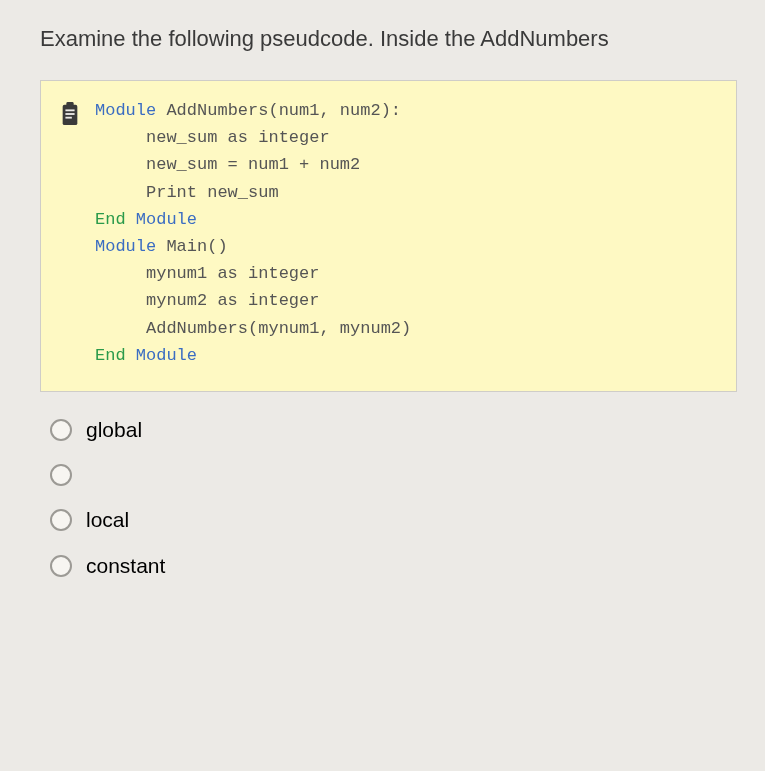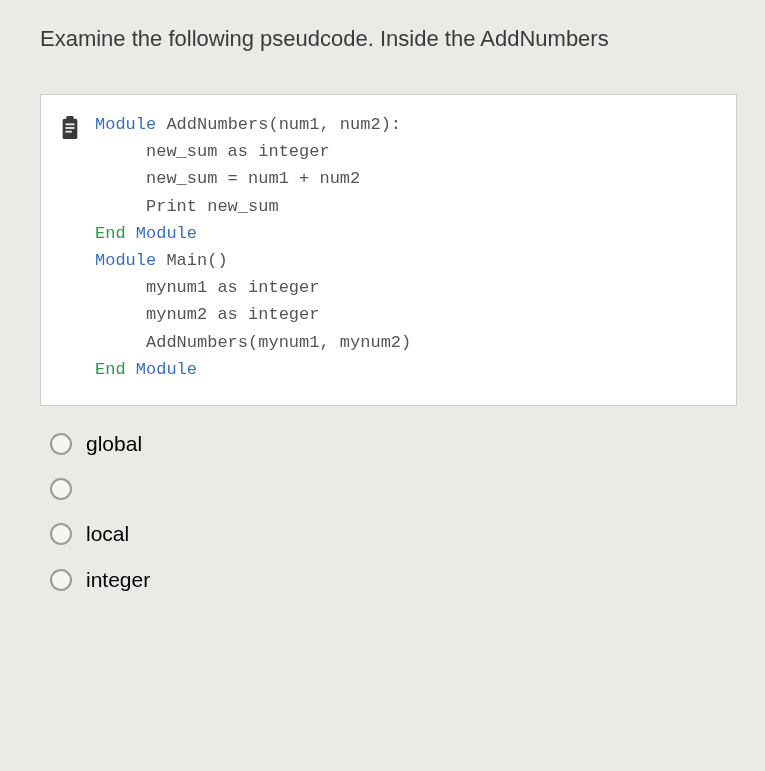--- a/index.html
+++ b/index.html
@@ -8,26 +8,26 @@
     font-family: -apple-system, BlinkMacSystemFont, "Segoe UI", Arial, sans-serif;
     background: #eceae6;
     color: #333;
     padding: 22px 28px 20px 40px;
     position: relative;
   }
   .question {
     font-size: 22px;
     line-height: 1.55;
     color: #3a3a3a;
-    margin-bottom: 38px;
+    margin-bottom: 24px;
     font-weight: 400;
   }
   .codebox {
     border: 1px solid #cfcdc8;
-    background: #ffffff;
+    background: #fef9c3;
     padding: 16px 18px 22px 18px;
     margin-bottom: 26px;
     position: relative;
   }
   .codebox-inner {
     display: flex;
     align-items: flex-start;
     gap: 14px;
   }
   .clipboard-icon {
@@ -105,15 +105,15 @@
     </div>
     <div class="option">
       <span class="radio"></span>
     </div>
     <div class="option">
       <span class="radio"></span>
       <span class="option-label">local</span>
     </div>
     <div class="option">
       <span class="radio"></span>
-      <span class="option-label">integer</span>
+      <span class="option-label">constant</span>
     </div>
   </div>
 
 </body></html>

